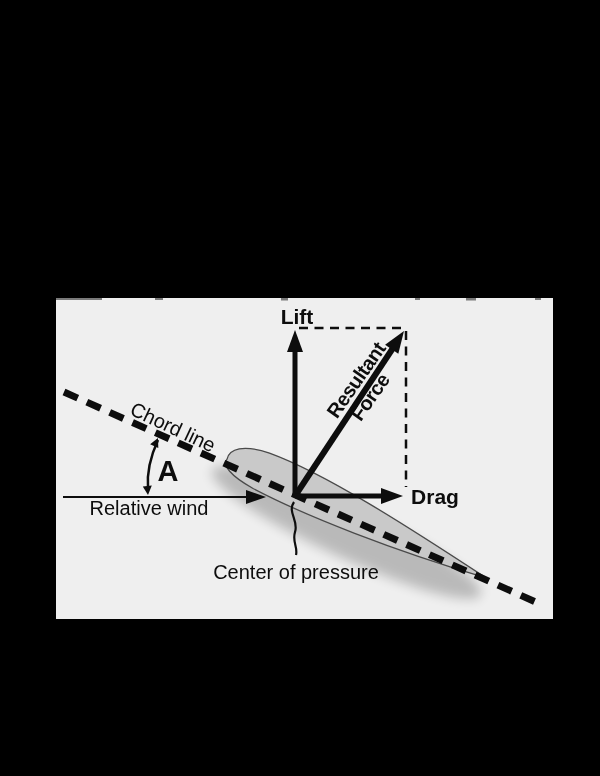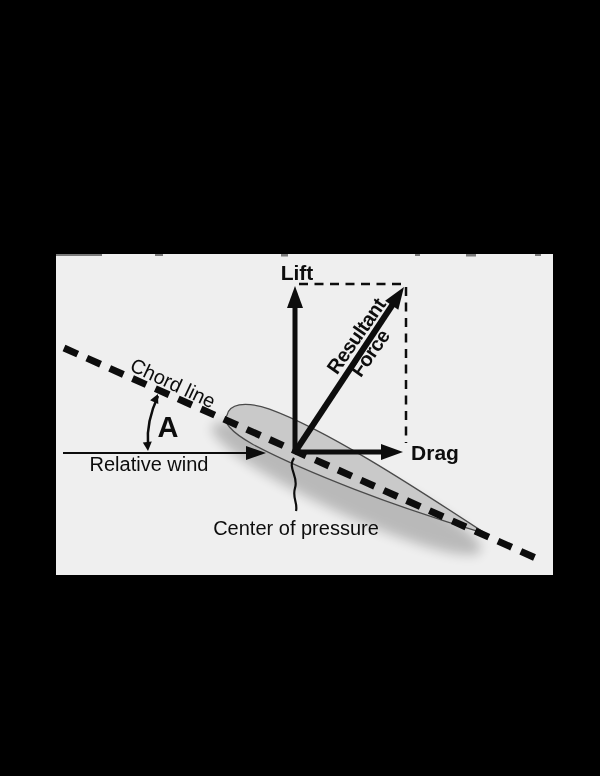--- a/index.html
+++ b/index.html
@@ -11,20 +11,21 @@
   }
   * { margin: 0; padding: 0; box-sizing: border-box; }
   html, body { background: var(--background); }
   .stage {
     position: relative;
     width: 600px;
     height: 675px;
     background: var(--background);
     overflow: hidden;
     font-family: "Liberation Sans", sans-serif;
+    margin-top: 44px;
   }
   .panel-svg {
     position: absolute;
     left: 56px;
     top: 254px;
     width: 497px;
     height: 321px;
     display: block;
   }
   .panel-bg { fill: var(--panel-background); }

